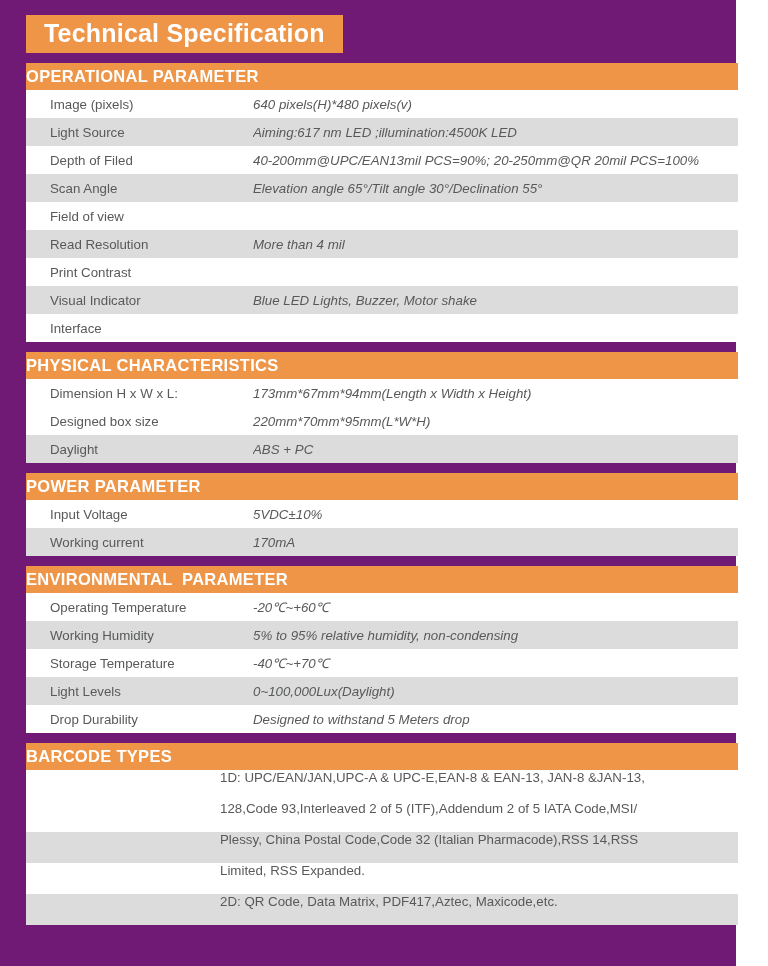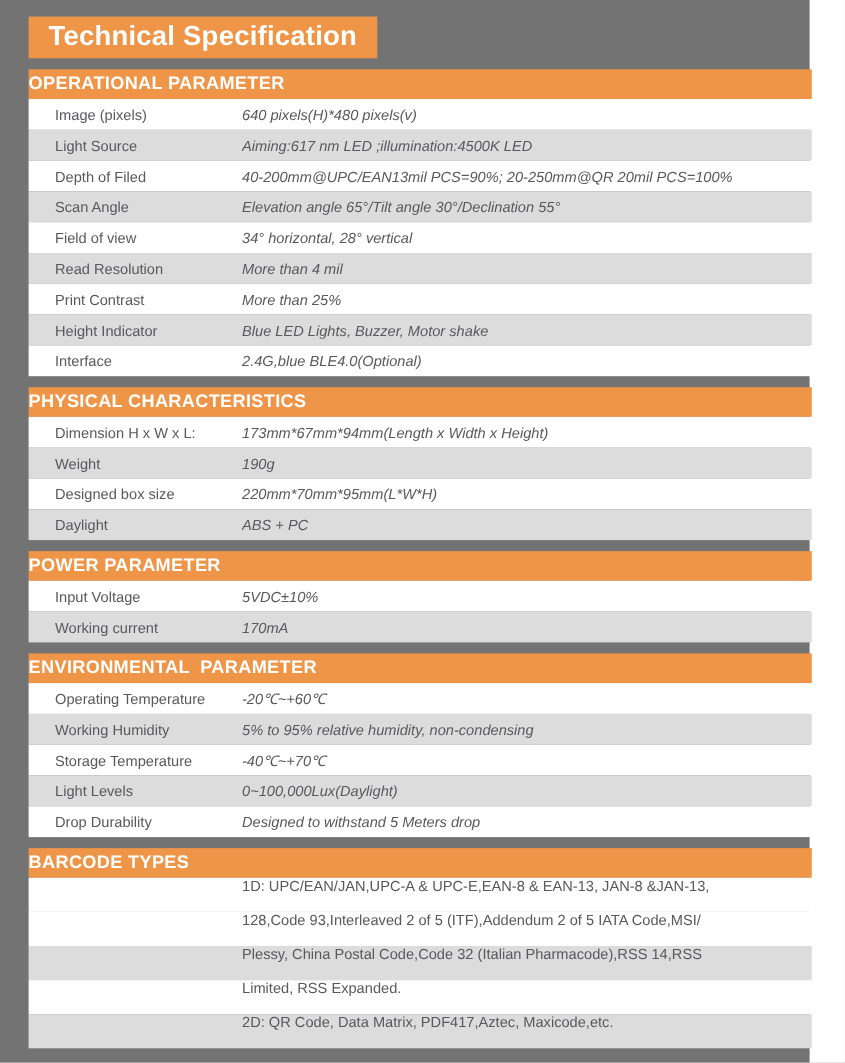--- a/index.html
+++ b/index.html
@@ -11,21 +11,21 @@
     width: 768px;
     height: 966px;
     font-family: "Liberation Sans", sans-serif;
     color: #58595b;
     overflow: hidden;
   }
   .page {
     position: relative;
     width: 736px;
     height: 966px;
-    background: #737373;
+    background: #701a75;
   }
   .sheet {
     position: absolute;
     left: 26px;
     top: 0;
     width: 712px;
   }
 
   
   .doc-title {
@@ -55,20 +55,21 @@
   }
 
   
   .rows { display: block; }
   .spec-row {
     display: flex;
     align-items: center;
     height: 28px;
     background: #ffffff;
     font-size: 13.3px;
+    gap: 33px;
   }
   .spec-row.alt { background: #dcdcdc; }
   .spec-label {
     width: 194px;
     flex: 0 0 194px;
     padding-left: 24px;
     box-sizing: border-box;
     color: #58595b;
     white-space: nowrap;
   }
@@ -120,49 +121,42 @@
           <div class="spec-row">
             <div class="spec-label">Depth of Filed</div>
             <div class="spec-value">40-200mm@UPC/EAN13mil PCS=90%; 20-250mm@QR 20mil PCS=100%</div>
           </div>
           <div class="spec-row alt">
             <div class="spec-label">Scan Angle</div>
             <div class="spec-value">Elevation angle 65°/Tilt angle 30°/Declination 55°</div>
           </div>
           <div class="spec-row">
             <div class="spec-label">Field of view</div>
-            <div class="spec-value">34° horizontal, 28° vertical</div>
           </div>
           <div class="spec-row alt">
             <div class="spec-label">Read Resolution</div>
             <div class="spec-value">More than 4 mil</div>
           </div>
           <div class="spec-row">
             <div class="spec-label">Print Contrast</div>
-            <div class="spec-value">More than 25%</div>
-          </div>
-          <div class="spec-row alt">
-            <div class="spec-label">Height Indicator</div>
+          </div>
+          <div class="spec-row alt">
+            <div class="spec-label">Visual Indicator</div>
             <div class="spec-value">Blue LED Lights, Buzzer, Motor shake</div>
           </div>
           <div class="spec-row">
             <div class="spec-label">Interface</div>
-            <div class="spec-value">2.4G,blue BLE4.0(Optional)</div>
           </div>
         </div>
         <div class="section-bar">PHYSICAL CHARACTERISTICS</div>
         <div class="rows">
           <div class="spec-row">
             <div class="spec-label">Dimension H x W x L:</div>
             <div class="spec-value">173mm*67mm*94mm(Length x Width x Height)</div>
           </div>
-          <div class="spec-row alt">
-            <div class="spec-label">Weight</div>
-            <div class="spec-value">190g</div>
-          </div>
           <div class="spec-row">
             <div class="spec-label">Designed box size</div>
             <div class="spec-value">220mm*70mm*95mm(L*W*H)</div>
           </div>
           <div class="spec-row alt">
             <div class="spec-label">Daylight</div>
             <div class="spec-value">ABS + PC</div>
           </div>
         </div>
         <div class="section-bar">POWER PARAMETER</div>

